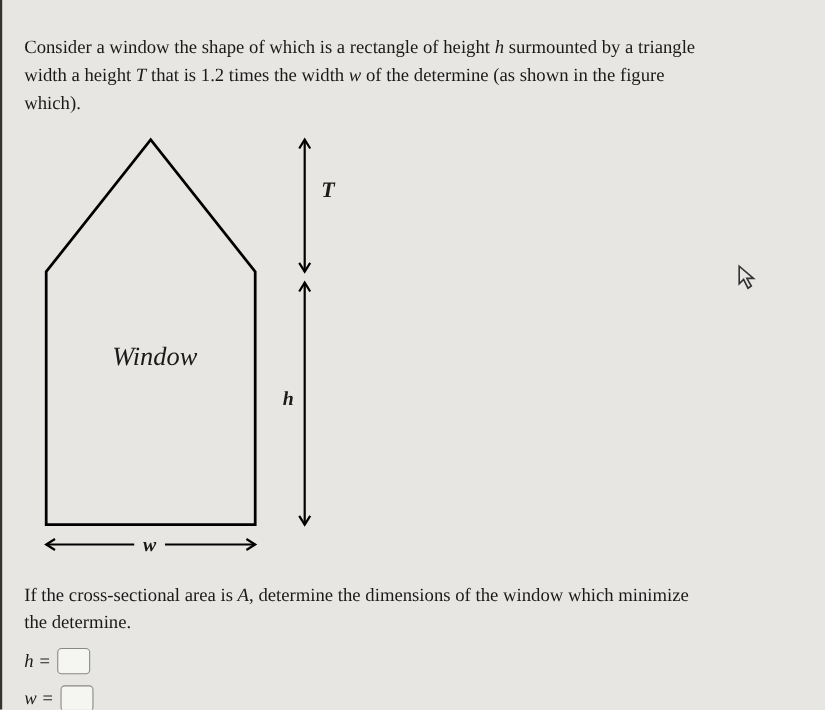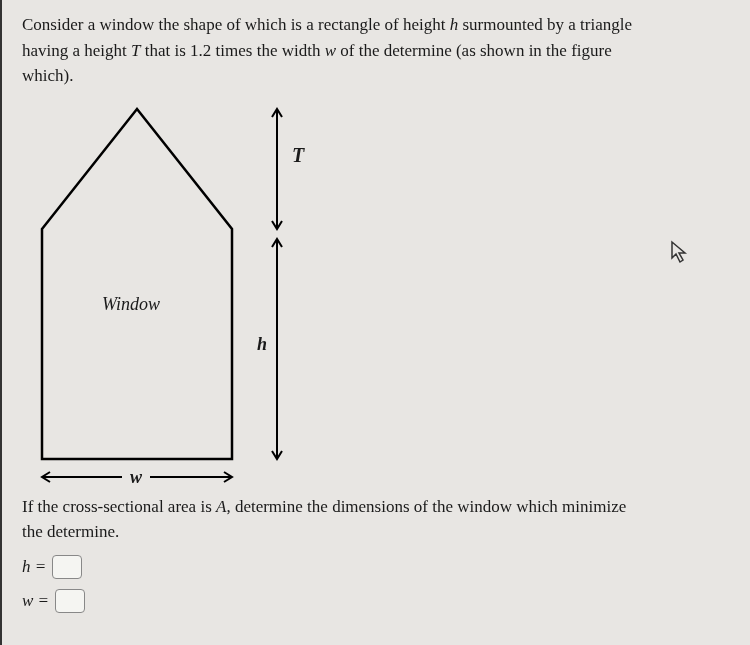--- a/index.html
+++ b/index.html
@@ -14,33 +14,34 @@
       font-family: Georgia, 'Times New Roman', serif;
       font-size: 17px;
       color: #1a1a1a;
       padding: 12px 20px;
       position: relative;
       border-left: 2px solid #333;
     }
     .problem-text {
       line-height: 1.5;
       margin-bottom: 10px;
+      margin-top: 18px;
     }
     .italic {
       font-style: italic;
     }
     .diagram-container {
       position: relative;
       width: 320px;
       height: 395px;
       margin-top: 10px;
     }
     .bottom-text {
       line-height: 1.5;
-      margin-top: 0;
+      margin-top: 16px;
       font-family: Liberation Serif, serif;
     }
     .answer-row {
       display: flex;
       align-items: center;
       margin-top: 10px;
       gap: 6px;
     }
     .answer-box {
       width: 30px;
@@ -58,21 +59,21 @@
     svg.window-svg {
       display: block;
     }
   </style>
 </head>
 <body>
 
 <div class="problem-text">
   <span>Consider a window the shape of which is a rectangle of height </span><span class="italic">h</span><span> surmounted by a triangle</span>
   <br>
-  <span>having a height </span><span class="italic">T</span><span> that is 1.2 times the width </span><span class="italic">w</span><span> of the determine (as shown in the figure</span>
+  <span>width a height </span><span class="italic">T</span><span> that is 1.2 times the width </span><span class="italic">w</span><span> of the determine (as shown in the figure</span>
   <br>
   <span>which).</span>
 </div>
 
 <div class="diagram-container">
   <svg class="window-svg" width="320" height="395">
 
     <polygon points="20,130 115,10 210,130 210,360 20,360" fill="none" stroke="#000" stroke-width="2.5"></polygon>
 
     <line x1="20" y1="378" x2="210" y2="378" stroke="#000" stroke-width="2"></line>
@@ -81,21 +82,21 @@
 
     <line x1="255" y1="10" x2="255" y2="130" stroke="#000" stroke-width="2"></line>
     <polyline points="250,18 255,10 260,18" fill="none" stroke="#000" stroke-width="2"></polyline>
     <polyline points="250,122 255,130 260,122" fill="none" stroke="#000" stroke-width="2"></polyline>
 
     <line x1="255" y1="140" x2="255" y2="360" stroke="#000" stroke-width="2"></line>
     <polyline points="250,148 255,140 260,148" fill="none" stroke="#000" stroke-width="2"></polyline>
     <polyline points="250,352 255,360 260,352" fill="none" stroke="#000" stroke-width="2"></polyline>
   </svg>
 
-  <div style="position:absolute; left:80px; top:195px; font-style:italic; font-family:'Brush Script MT', cursive; font-size:18px;text-align:right;">Window</div>
+  <div style="position:absolute; left:80px; top:195px; font-style:italic; font-family:'Brush Script MT', cursive; font-size:24px;text-align:right;">Window</div>
   <div style="position:absolute; left:270px; top:45px; font-style:italic; font-weight:bold; font-size:20px;">T</div>
   <div style="position:absolute; left:235px; top:235px; font-style:italic; font-weight:bold; font-size:18px;">h</div>
   <div style="position:absolute; left:100px; top:368px; font-style:italic; font-weight:bold; font-size:18px; background:#e8e6e3; padding:0 8px;">w</div>
 </div>
 
 <div class="bottom-text">
   <span>If the cross-sectional area is </span><span class="italic">A</span><span>, determine the dimensions of the window which minimize</span>
   <br>
   <span>the determine.</span>
 </div>

